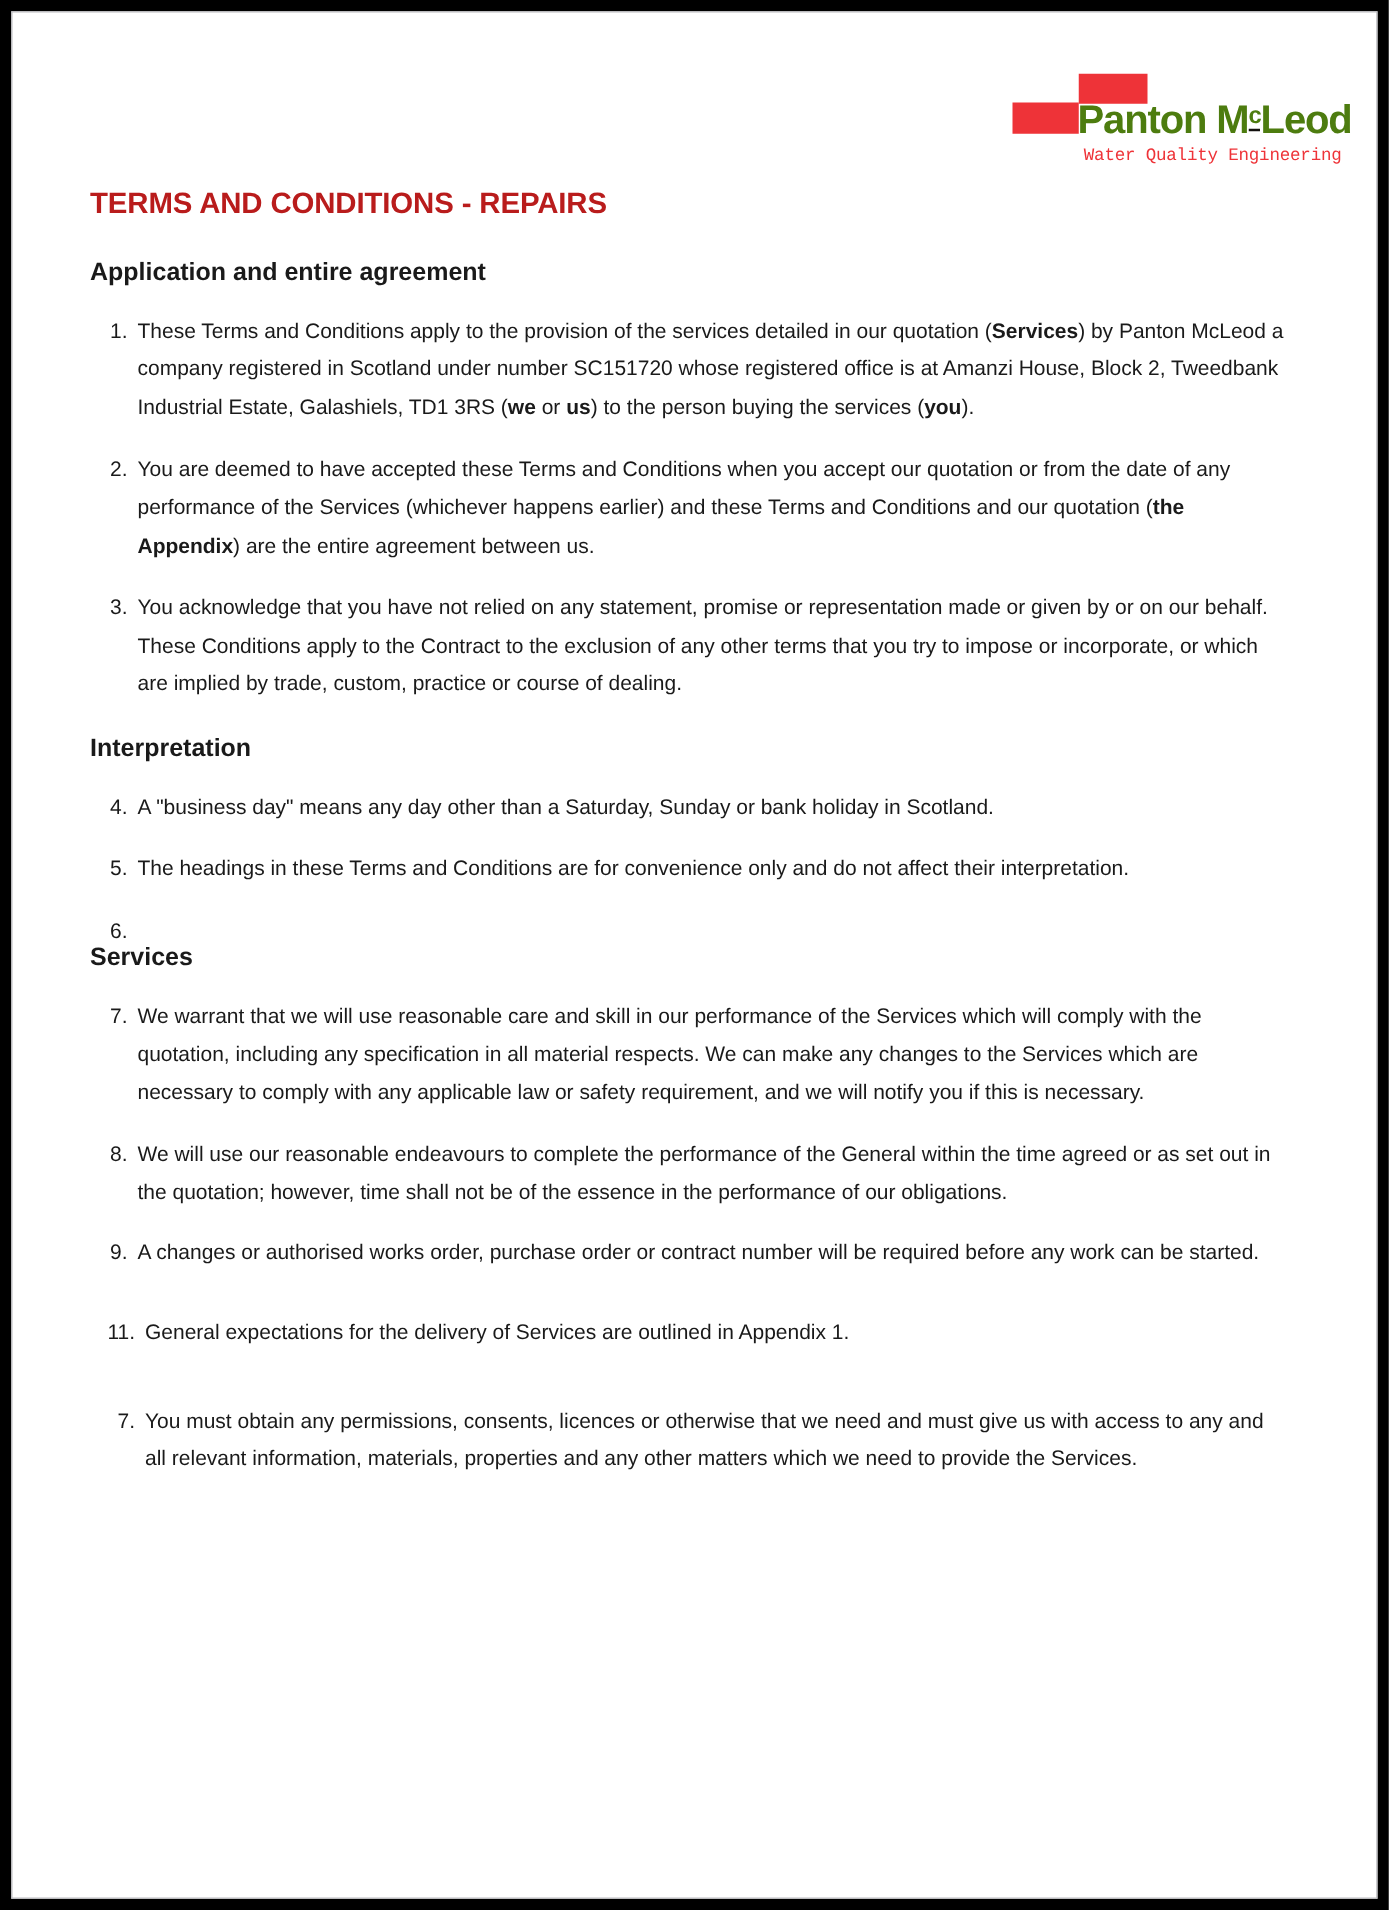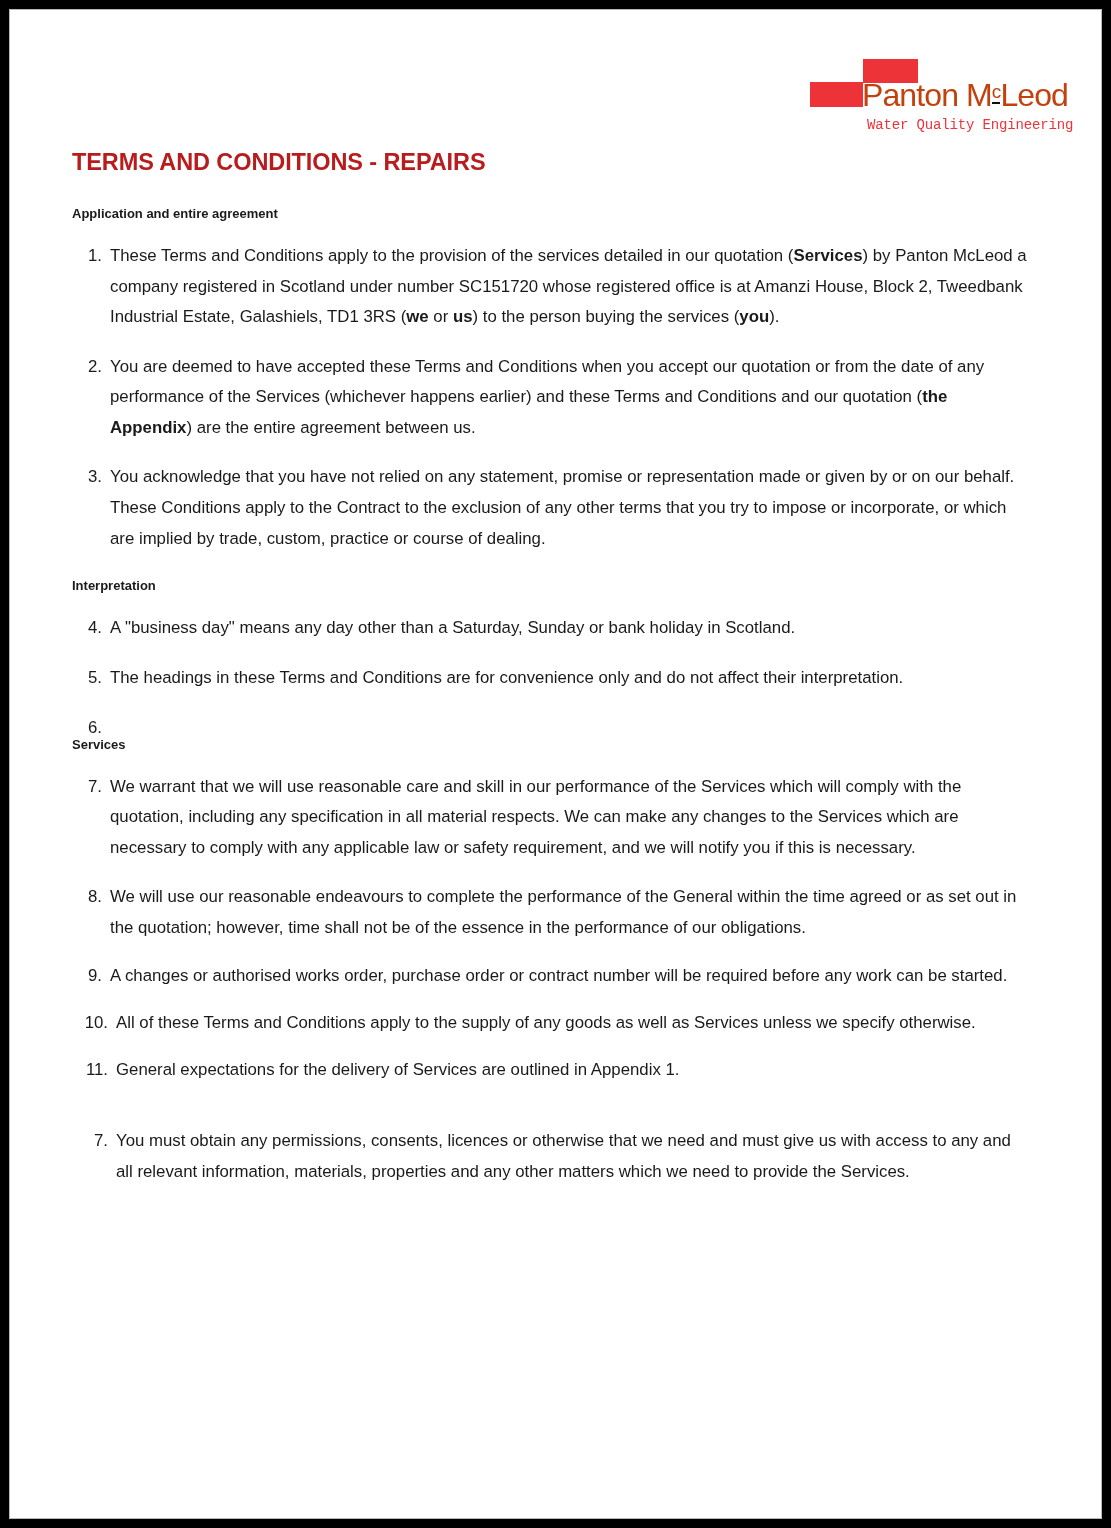--- a/index.html
+++ b/index.html
@@ -55,25 +55,25 @@
     top: 2px;
     width: 55px;
     height: 24px;
     background: #ee3338;
   }
   .logo-wordmark {
     position: absolute;
     left: 52px;
     top: 22px;
     font-family: "Liberation Sans", sans-serif;
-    font-weight: normal;
+    font-weight: bold;
     font-size: 32px;
     line-height: 32px;
     letter-spacing: -0.9px;
-    color: #c2410c;
+    color: #4d7c0f;
     white-space: nowrap;
   }
   .logo-wordmark .sup-c {
     font-size: 19px;
     vertical-align: 8px;
     border-bottom: 2px solid #12100e;
     line-height: 1;
     padding-bottom: 0px;
     margin-right: 0px;
   }
@@ -100,21 +100,21 @@
     color: #b91c1c;
     font-weight: bold;
     font-size: 23.5px;
     letter-spacing: -0.1px;
     margin: 0 0 30px 0;
     line-height: 1.1;
   }
 
   .section-heading {
     font-weight: bold;
-    font-size: 13px;
+    font-size: 20px;
     color: #1a1a1a;
     margin: 0;
     padding: 0;
     line-height: 1.25;
   }
 
   
   .gap-after-heading { height: 19px; }
   .gap-between-items { height: 19px; }
   .gap-before-heading { height: 24px; }
@@ -192,21 +192,20 @@
           <div class="gap-before-heading"></div>
           <div class="section-heading">Services</div>
           <div class="gap-after-heading"></div>
           <ol class="clauses">
             <li class="clause"><span class="num">7.</span><span class="clause-text">We warrant that we will use reasonable care and skill in our performance of the Services which will comply with the quotation, including any specification in all material respects. We can make any changes to the Services which are necessary to comply with any applicable law or safety requirement, and we will notify you if this is necessary.</span></li>
             <div class="gap-between-items"></div>
             <li class="clause"><span class="num">8.</span><span class="clause-text">We will use our reasonable endeavours to complete the performance of the General within the time agreed or as set out in the quotation; however, time shall not be of the essence in the performance of our obligations.</span></li>
             <div class="gap-between-items"></div>
             <li class="clause tight"><span class="num">9.</span><span class="clause-text">A changes or authorised works order, purchase order or contract number will be required before any work can be started.</span></li>
             <div class="gap-between-items"></div>
-            <li class="clause wide-num"><span class="num">10.</span><span class="clause-text">All of these Terms and Conditions apply to the supply of any goods as well as Services unless we specify otherwise.</span></li>
             <div class="gap-between-items"></div>
             <li class="clause tight wide-num"><span class="num">11.</span><span class="clause-text">General expectations for the delivery of Services are outlined in Appendix 1.</span></li>
           </ol>
           <div class="gap-before-heading"></div>
           <div class="gap-after-heading"></div>
           <ol class="clauses">
             <li class="clause wide-num"><span class="num">7.</span><span class="clause-text">You must obtain any permissions, consents, licences or otherwise that we need and must give us with access to any and all relevant information, materials, properties and any other matters which we need to provide the Services.</span></li>
           </ol>
         </div>
     </div>

